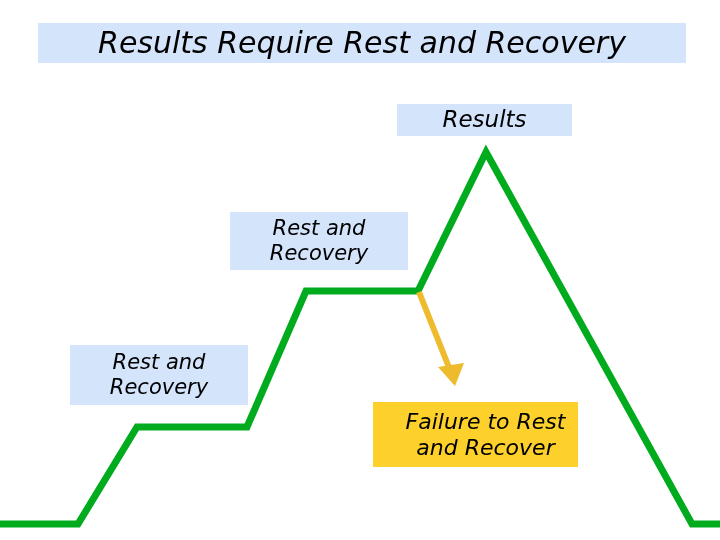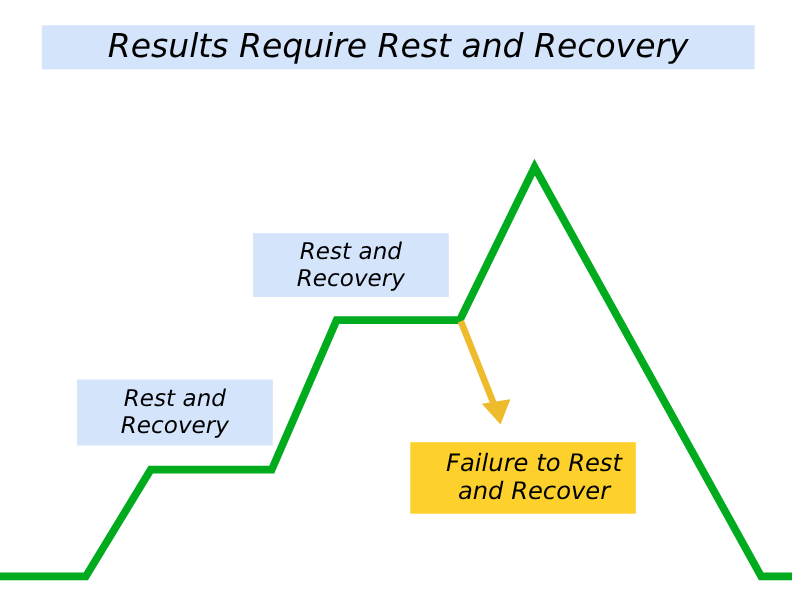--- a/index.html
+++ b/index.html
@@ -90,20 +90,21 @@
 
   <svg id="chart-svg" viewBox="0 0 720 540" aria-hidden="true">
     <polyline id="performance-line" fill="none" stroke="#00ab1e" stroke-width="7" stroke-linejoin="miter" stroke-linecap="butt" points="0,524 78,524 137,427 247,427 306,291 418,291 486,152 692,524 720,524"></polyline>
 
     <line id="failure-arrow-shaft" x1="419" y1="292" x2="452" y2="375" stroke="#eebb2d" stroke-width="6" stroke-linecap="butt"></line>
     <polygon id="failure-arrow-head" points="455,386 438,367 464,363" fill="#eebb2d"></polygon>
   </svg>
 
   <div class="label-box blue" id="title-box">Results Require Rest and Recovery</div>
 
+  <div class="label-box blue" id="results-box">Results</div>
 
   <div class="label-box blue" id="rest-box-upper">Rest and
 Recovery</div>
 
   <div class="label-box blue" id="rest-box-lower">Rest and
 Recovery</div>
 
   <div class="label-box yellow" id="failure-box">Failure to Rest
 and Recover</div>
 

